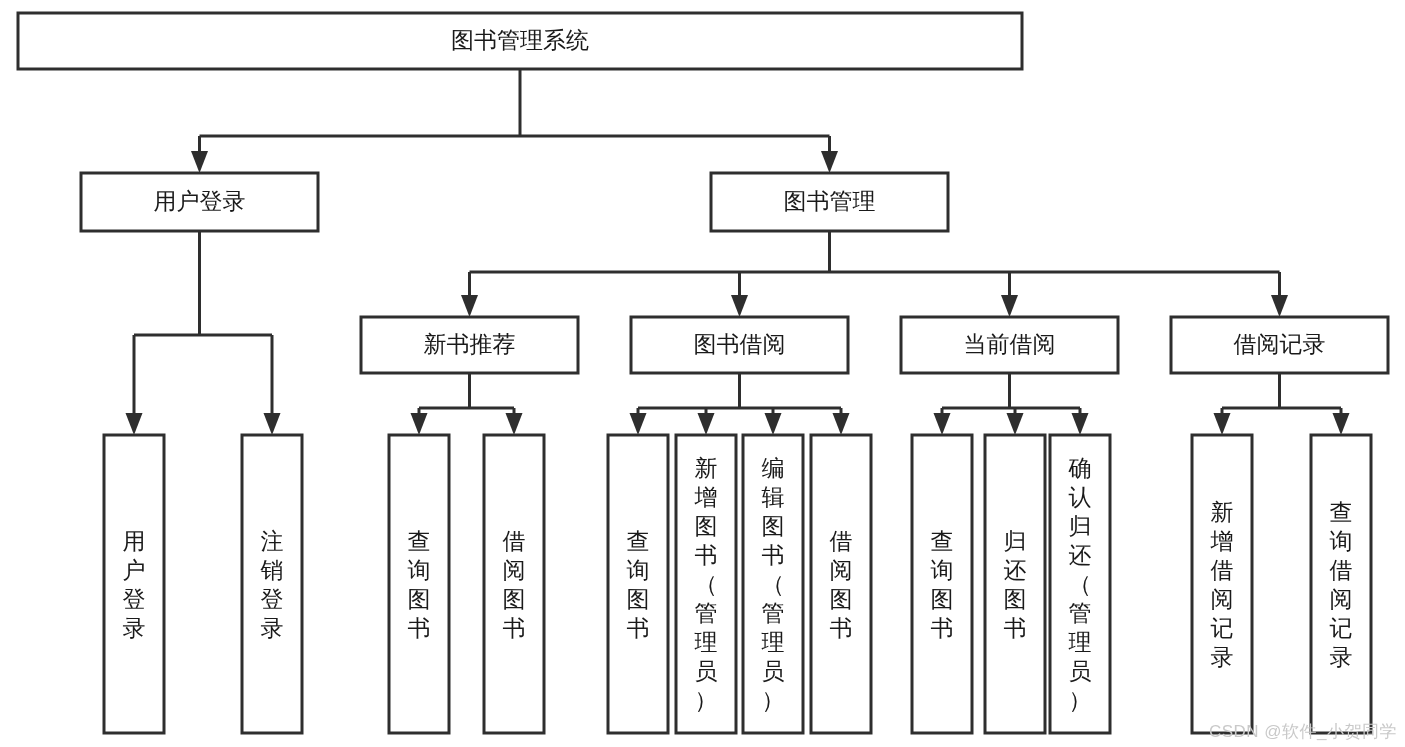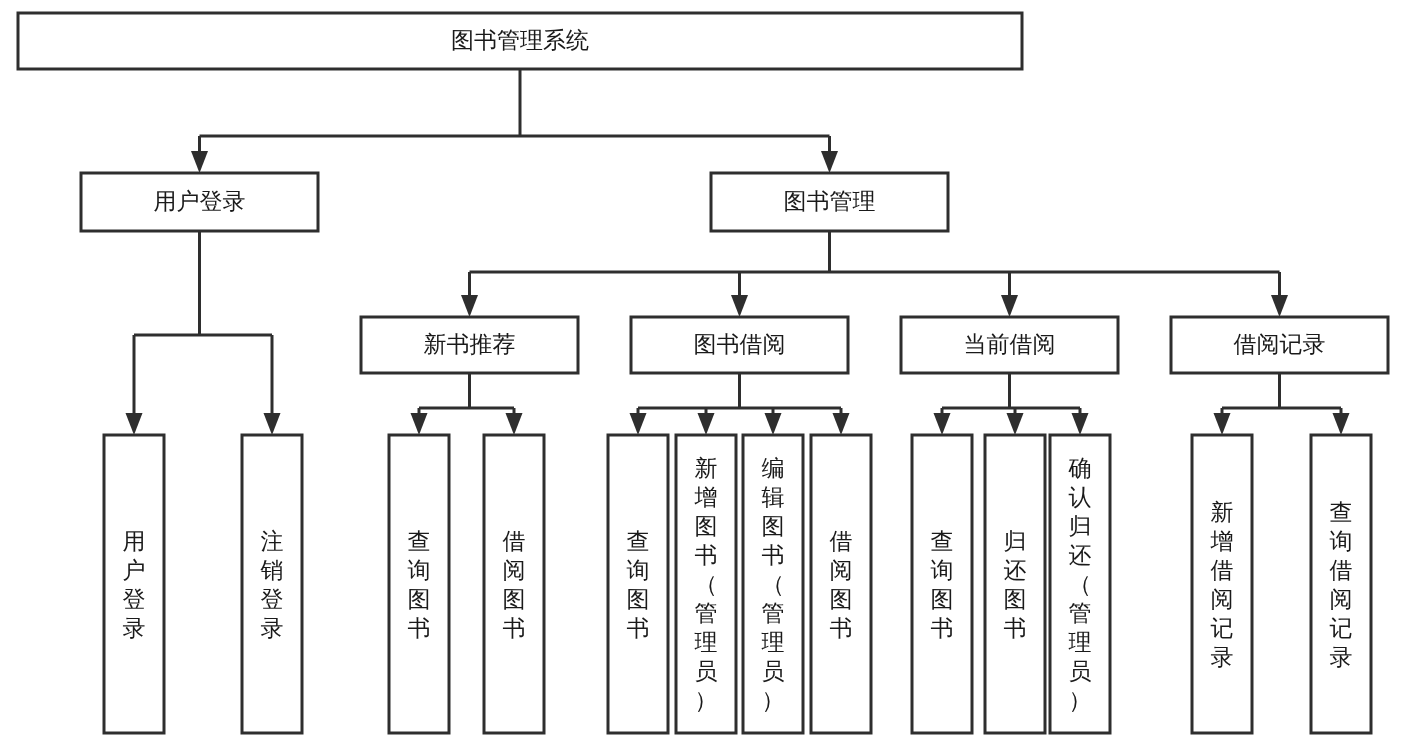--- a/index.html
+++ b/index.html
@@ -202,13 +202,14 @@
         <g>
           <rect x="1192" y="435" width="60" height="298" class="node-box"></rect>
           <text x="1222" y="0" class="leaf-label"><tspan x="1222" y="519.62">新</tspan><tspan x="1222" y="548.62">增</tspan><tspan x="1222" y="577.62">借</tspan><tspan x="1222" y="606.62">阅</tspan><tspan x="1222" y="635.62">记</tspan><tspan x="1222" y="664.62">录</tspan></text>
         </g>
         <g>
           <rect x="1311" y="435" width="60" height="298" class="node-box"></rect>
           <text x="1341" y="0" class="leaf-label"><tspan x="1341" y="519.62">查</tspan><tspan x="1341" y="548.62">询</tspan><tspan x="1341" y="577.62">借</tspan><tspan x="1341" y="606.62">阅</tspan><tspan x="1341" y="635.62">记</tspan><tspan x="1341" y="664.62">录</tspan></text>
         </g>
       </g>
   </svg>
+  <div class="watermark">CSDN @软件_小贺同学</div>
 </div>
 
 </body></html>

